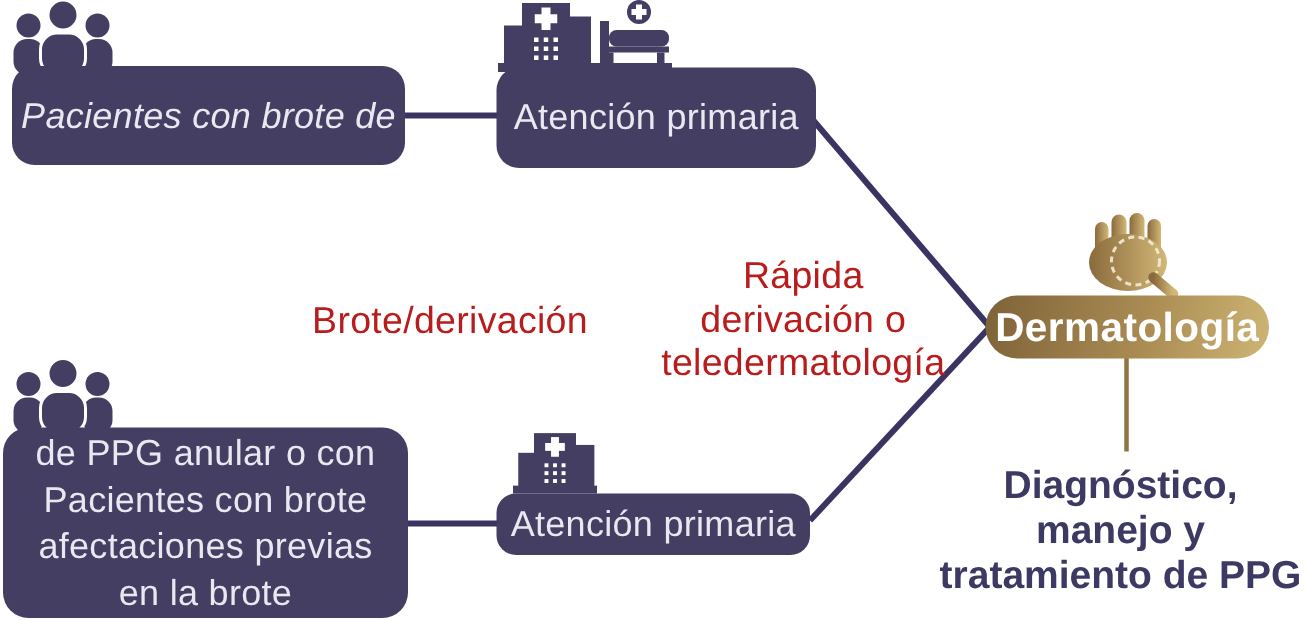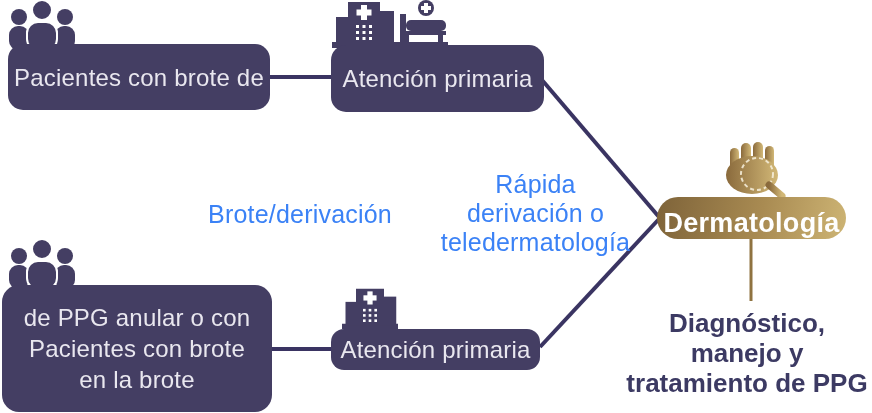--- a/index.html
+++ b/index.html
@@ -9,28 +9,28 @@
   }
   .layer{position:absolute;left:0;top:0;width:872px;height:413px;pointer-events:none;}
   .node{
     position:absolute;background:#443E63;border-radius:15px;color:#E9E7EF;
     display:flex;align-items:center;justify-content:center;text-align:center;
     font-size:24px;font-weight:400;line-height:31px;z-index:3;letter-spacing:0.2px;
   }
   .node .ln{display:block;}
   .icon{position:absolute;z-index:2;}
   .free-label{
-    position:absolute;color:#3b82f6;font-size:25px;line-height:30px;
+    position:absolute;color:#b91c1c;font-size:25px;line-height:30px;
     text-align:center;z-index:2;letter-spacing:0.2px;
   }
   .free-label .ln{display:block;}
   .derm-box{
     position:absolute;left:657px;top:197px;width:189px;height:42px;border-radius:21px;
     background:linear-gradient(100deg,#7E6339 0%,#A98B52 55%,#CDB474 100%);
-    display:flex;align-items:flex-end;justify-content:center;
+    display:flex;align-items:center;justify-content:center;
     color:#ffffff;font-size:27px;font-weight:700;z-index:3;letter-spacing:0.3px;
   }
   .outcome{
     position:absolute;left:618px;top:308px;width:258px;text-align:center;
     color:#3C3A63;font-size:26px;font-weight:700;line-height:30px;z-index:3;
   }
   .outcome .ln{display:block;}
 </style>
 </head>
 <body>
@@ -49,21 +49,21 @@
     <g fill="#443E63">
       <circle cx="13" cy="17" r="8"></circle>
       <rect x="3" y="26" width="20" height="24" rx="9"></rect>
       <circle cx="59" cy="17" r="8"></circle>
       <rect x="49" y="26" width="20" height="24" rx="9"></rect>
       <circle cx="36" cy="10" r="10" stroke="#ffffff" stroke-width="2"></circle>
       <rect x="21" y="22" width="30" height="28" rx="11" stroke="#ffffff" stroke-width="2"></rect>
     </g>
   </svg>
 
-  <div class="node" style="left:8px;top:44px;width:262px;height:66px;">
+  <div class="node" style="left:8px;top:44px;width:262px;height:66px;font-style:italic;">
     <span>
       <span class="ln">Pacientes con brote de</span>
     </span>
   </div>
 
   <svg class="icon" style="left:332px;top:0px;" width="116" height="48" viewBox="0 0 116 48">
     <g fill="#443E63">
       <rect x="0" y="42" width="116" height="6"></rect>
       <rect x="4" y="17" width="12" height="27"></rect>
       <rect x="16" y="2" width="32" height="42"></rect>
@@ -114,20 +114,21 @@
       <rect x="49" y="26" width="20" height="24" rx="9"></rect>
       <circle cx="36" cy="10" r="10" stroke="#ffffff" stroke-width="2"></circle>
       <rect x="21" y="22" width="30" height="28" rx="11" stroke="#ffffff" stroke-width="2"></rect>
     </g>
   </svg>
 
   <div class="node" style="left:2px;top:285px;width:270px;height:127px;border-radius:17px;">
     <span>
       <span class="ln">de PPG anular o con</span>
       <span class="ln">Pacientes con brote</span>
+      <span class="ln">afectaciones previas</span>
       <span class="ln">en la brote</span>
     </span>
   </div>
 
   <svg class="icon" style="left:342px;top:285px;" width="56" height="46" viewBox="0 0 64 48">
     <g fill="#443E63">
       <rect x="0" y="42" width="64" height="6"></rect>
       <rect x="4" y="17" width="12" height="27"></rect>
       <rect x="16" y="2" width="32" height="42"></rect>
       <rect x="48" y="11" width="14" height="33"></rect>

